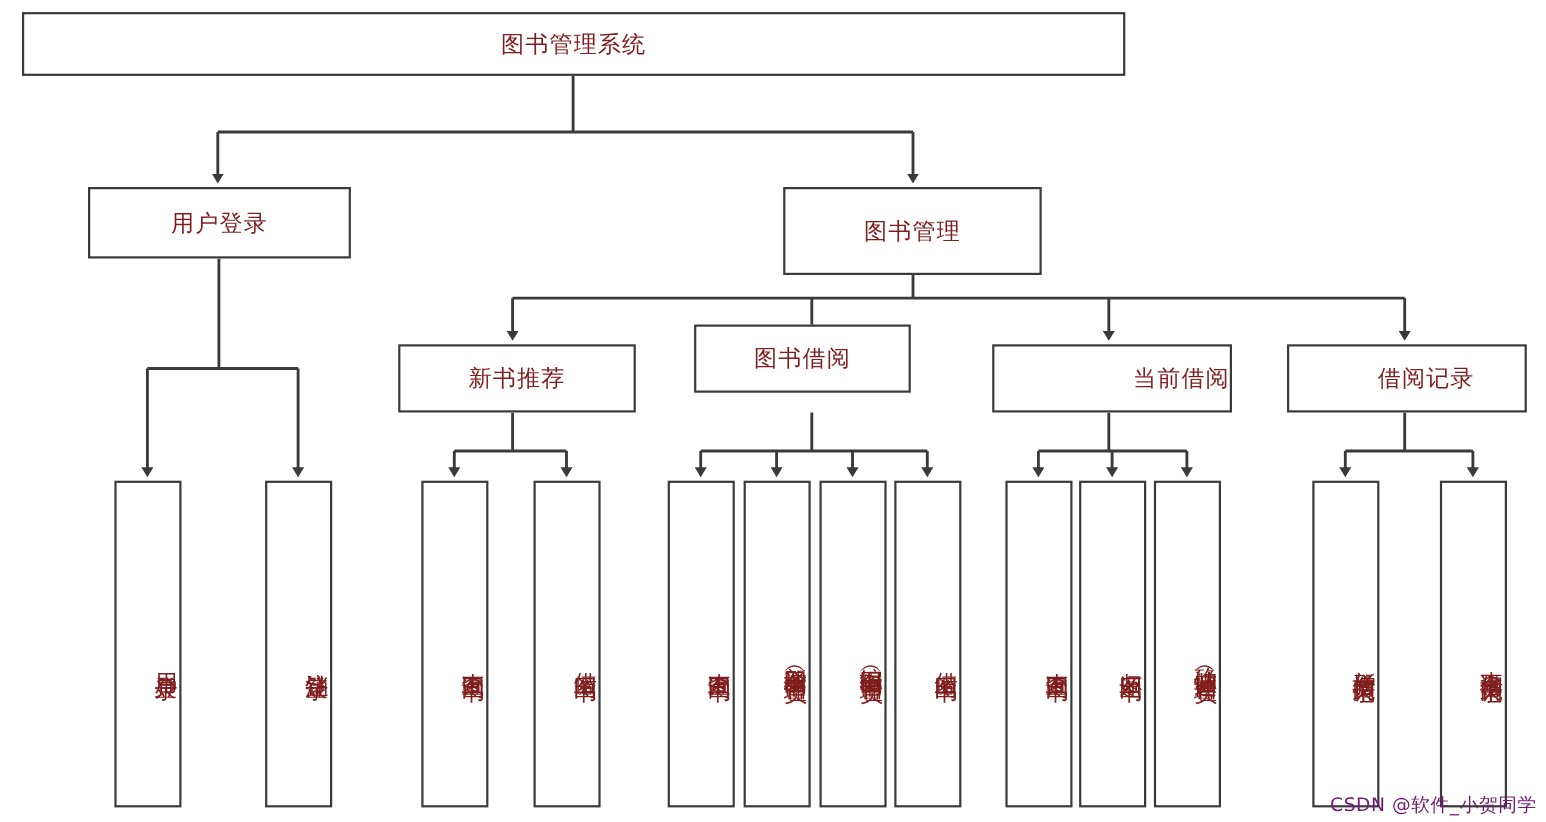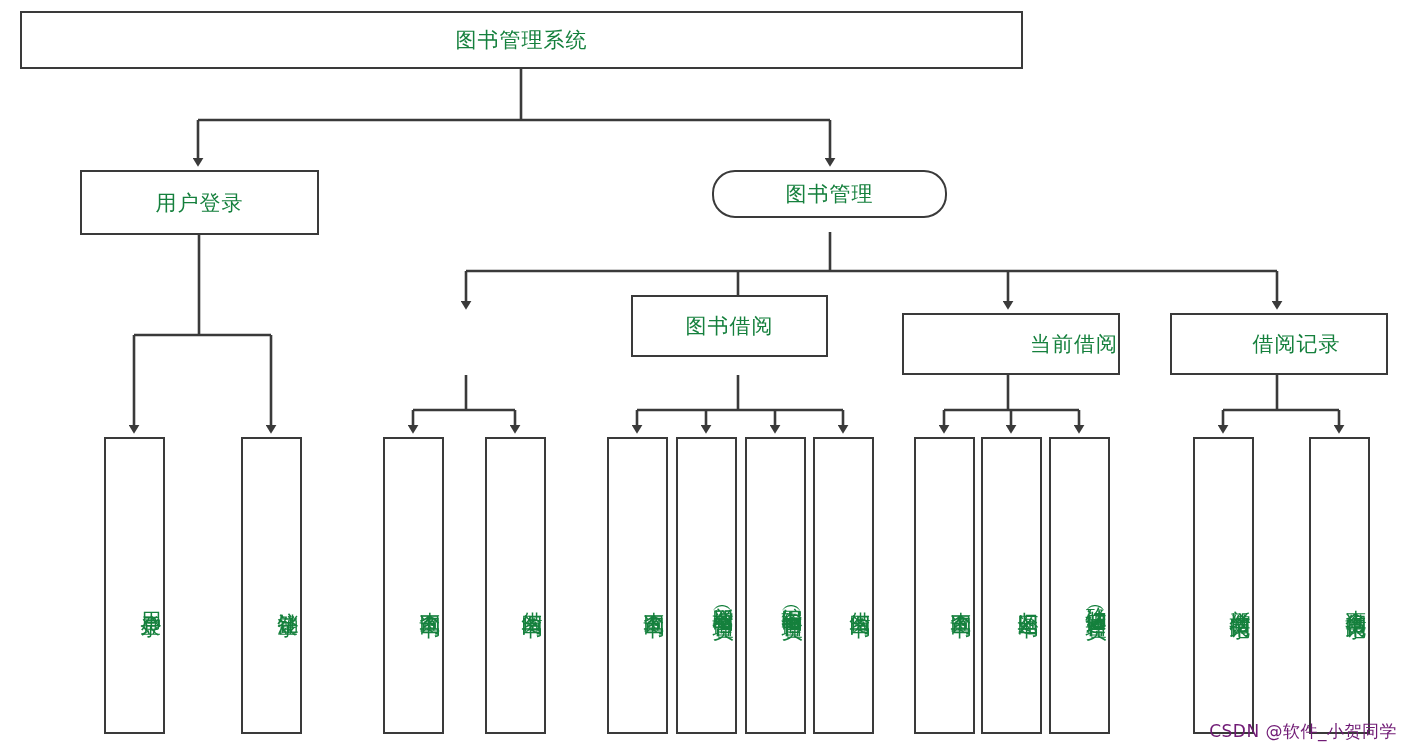--- a/index.html
+++ b/index.html
@@ -24,21 +24,21 @@
     pointer-events: none;
   }
   .node {
     position: absolute;
     box-sizing: border-box;
     border: 2px solid #3a3a3a;
     background: #ffffff;
     display: flex;
     align-items: center;
     justify-content: center;
-    color: #15803d;
+    color: #7f1d1d;
   }
   .node-h {
     font-size: 21px;
     letter-spacing: 1px;
     white-space: nowrap;
   }
   .node-v {
     writing-mode: vertical-rl;
     text-orientation: upright;
     font-size: 21px;
@@ -114,24 +114,27 @@
     </g>
   </svg>
 
   <div class="node node-h" style="left:20px; top:11px; width:1003px; height:58px;">
     <span>图书管理系统</span>
   </div>
 
   <div class="node node-h" style="left:80px; top:170px; width:239px; height:65px;">
     <span>用户登录</span>
   </div>
-  <div class="node node-h" style="left:712px; top:170px; width:235px; height:48px;border-radius:23px;">
+  <div class="node node-h" style="left:712px; top:170px; width:235px; height:80px;">
     <span>图书管理</span>
   </div>
 
+  <div class="node node-h" style="left:362px; top:313px; width:216px; height:62px;">
+    <span>新书推荐</span>
+  </div>
   <div class="node node-h" style="left:631px; top:295px; width:197px; height:62px;">
     <span>图书借阅</span>
   </div>
   <div class="node node-h" style="left:902px; top:313px; width:218px; height:62px;justify-content:flex-end;">
     <span>当前借阅</span>
   </div>
   <div class="node node-h" style="left:1170px; top:313px; width:218px; height:62px;padding-left:35px;">
     <span>借阅记录</span>
   </div>
 

